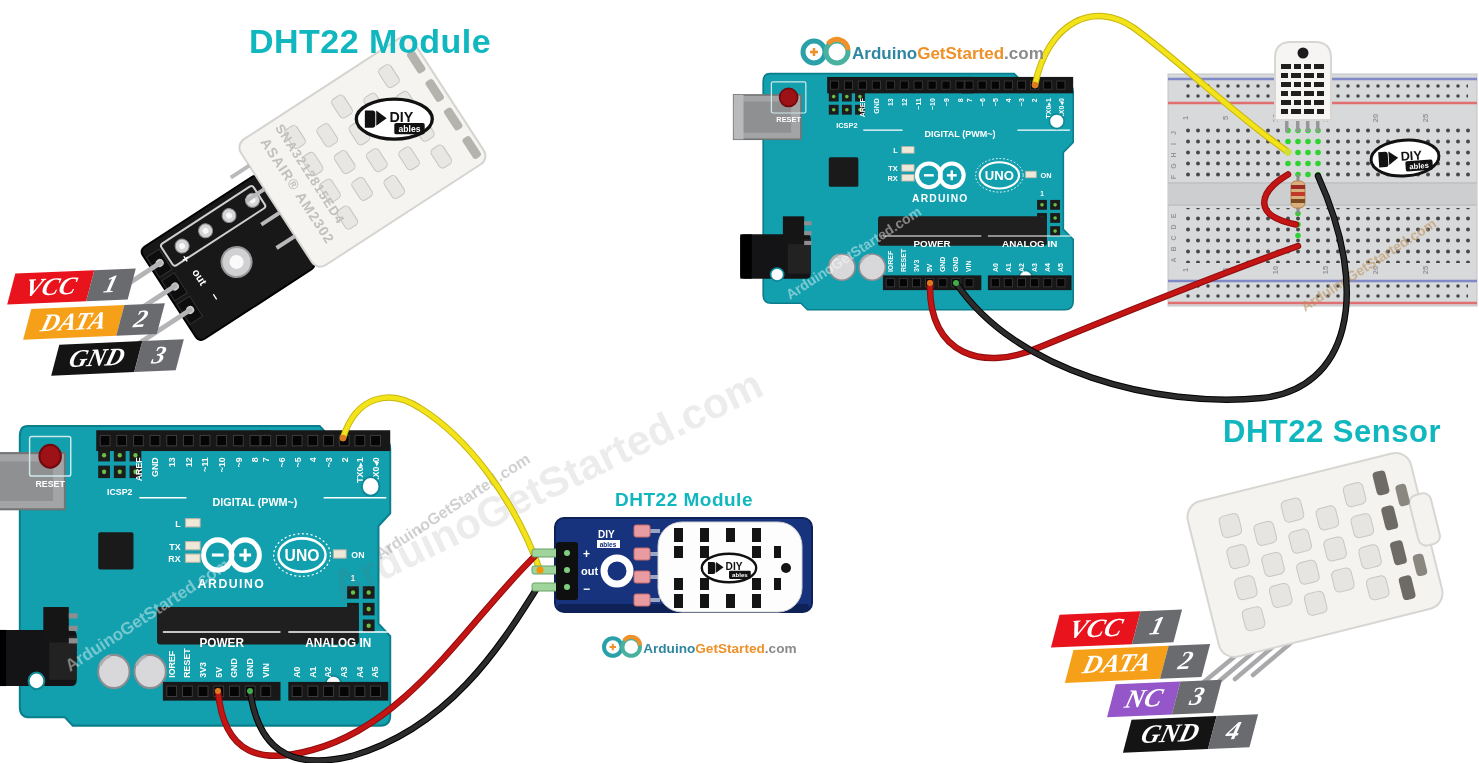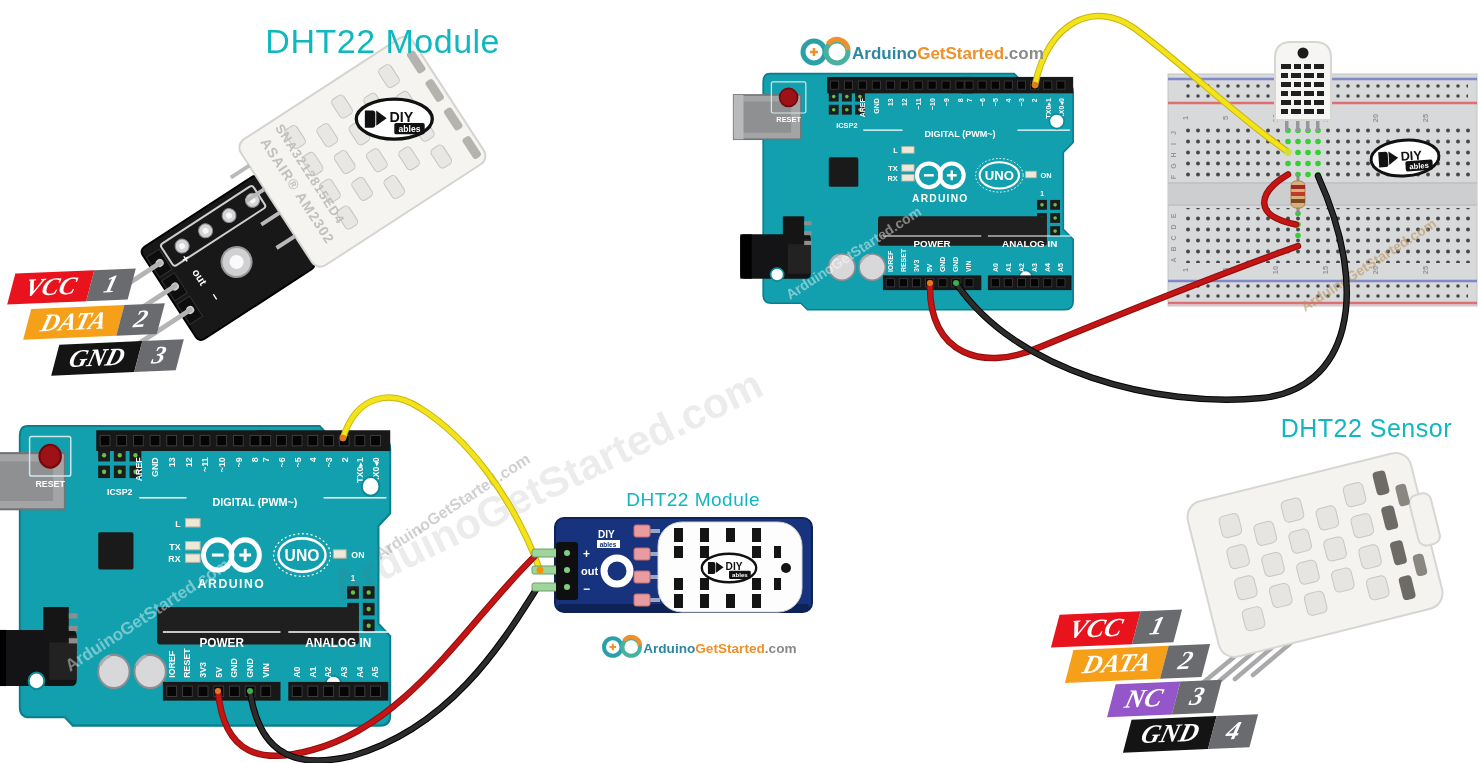--- a/index.html
+++ b/index.html
@@ -1,21 +1,21 @@
 <!DOCTYPE html>
 <html><head>
 <meta charset="utf-8">
 <style>
   html,body{margin:0;padding:0;background:#fff;}
   .stage{position:relative;width:1479px;height:763px;overflow:hidden;background:#fff;
          font-family:"Liberation Sans","DejaVu Sans",sans-serif;}
   .stage svg{position:absolute;left:0;top:0;}
-  .title{position:absolute;font-weight:400;text-align:right;letter-spacing:.5px;}
+  .title{position:absolute;font-weight:700;text-align:center;letter-spacing:.5px;}
   .title-lg{font-size:34px;}
-  .title-md{font-size:25px;}
+  .title-md{font-size:31px;}
   .title-sm{font-size:19px;}
   .pinrow{position:absolute;display:flex;align-items:stretch;transform:skewX(-17deg) rotate(-2.5deg);}
   .pname,.pnum{display:flex;align-items:center;color:#fff;
       font-family:"Liberation Serif","DejaVu Serif",serif;font-style:italic;font-weight:700;}
   .pname{padding:1px 14px 2px 14px;}
   .pnum{padding:1px 14px 2px 14px;}
   .lbl-m .pname,.lbl-m .pnum{font-size:25px;}
   .lbl-s .pname,.lbl-s .pnum{font-size:26px;}
   .bt{fill:#fff;font-family:"Liberation Sans","DejaVu Sans",sans-serif;font-weight:700;}
   .bb-txt{fill:#96969a;font-family:"Liberation Sans","DejaVu Sans",sans-serif;font-weight:700;}

